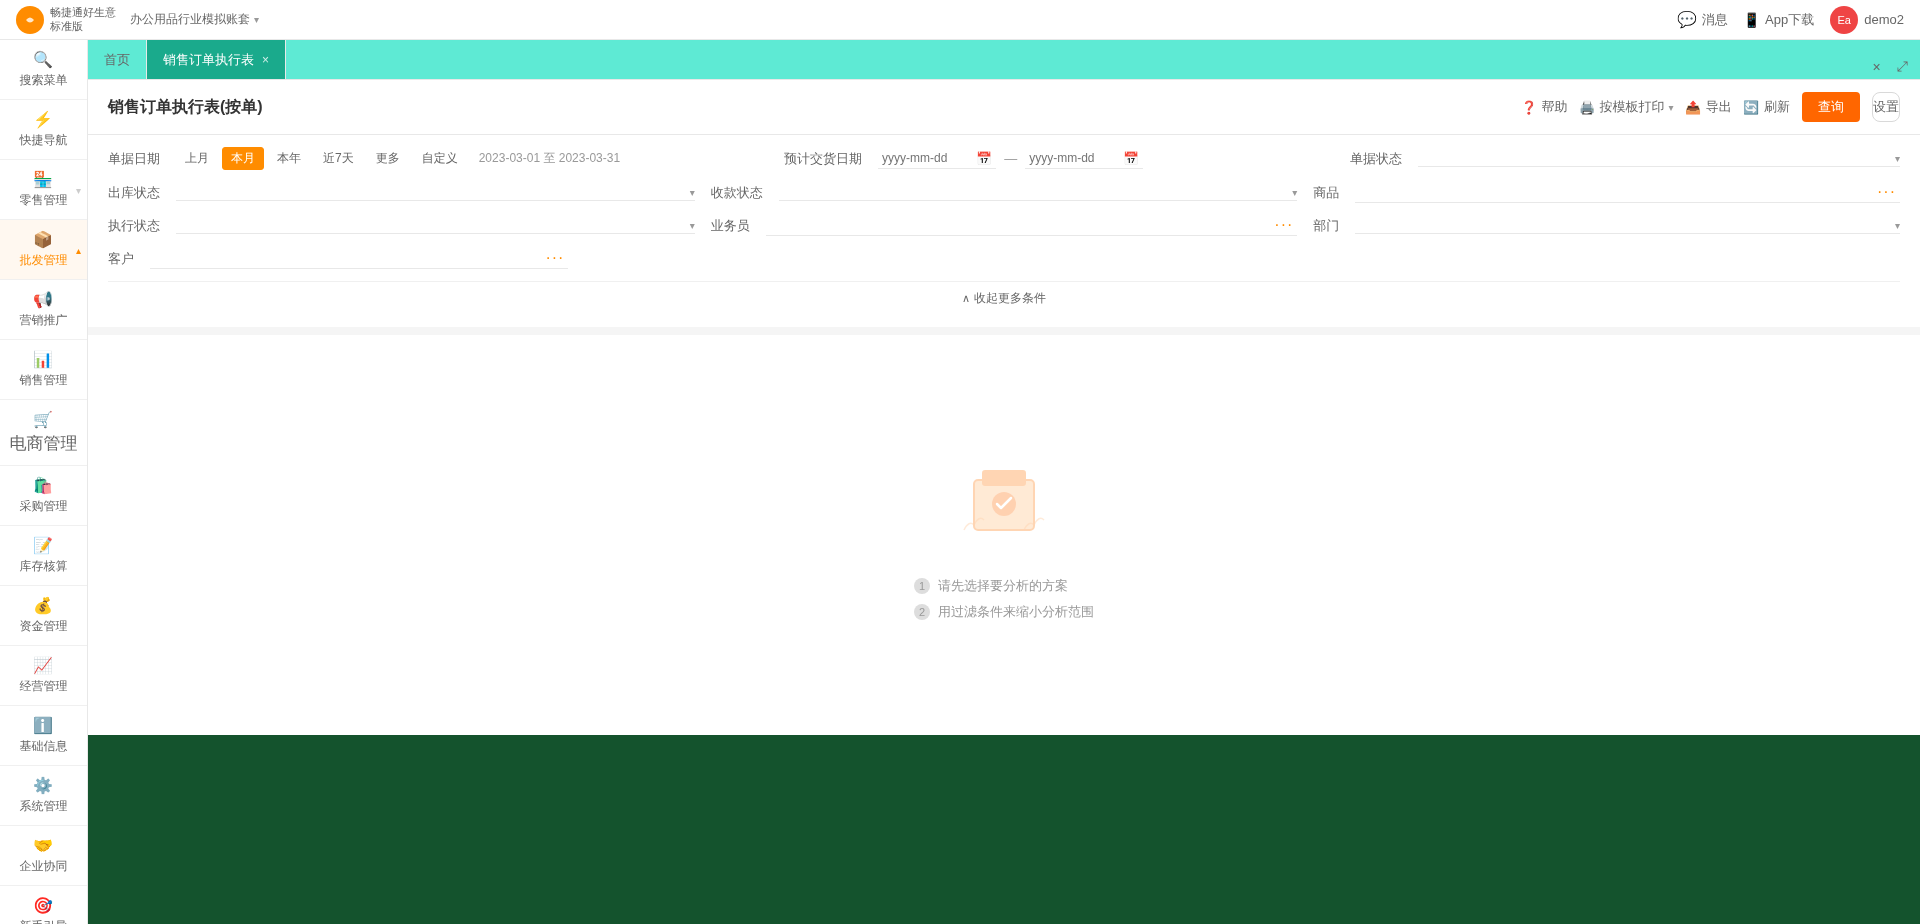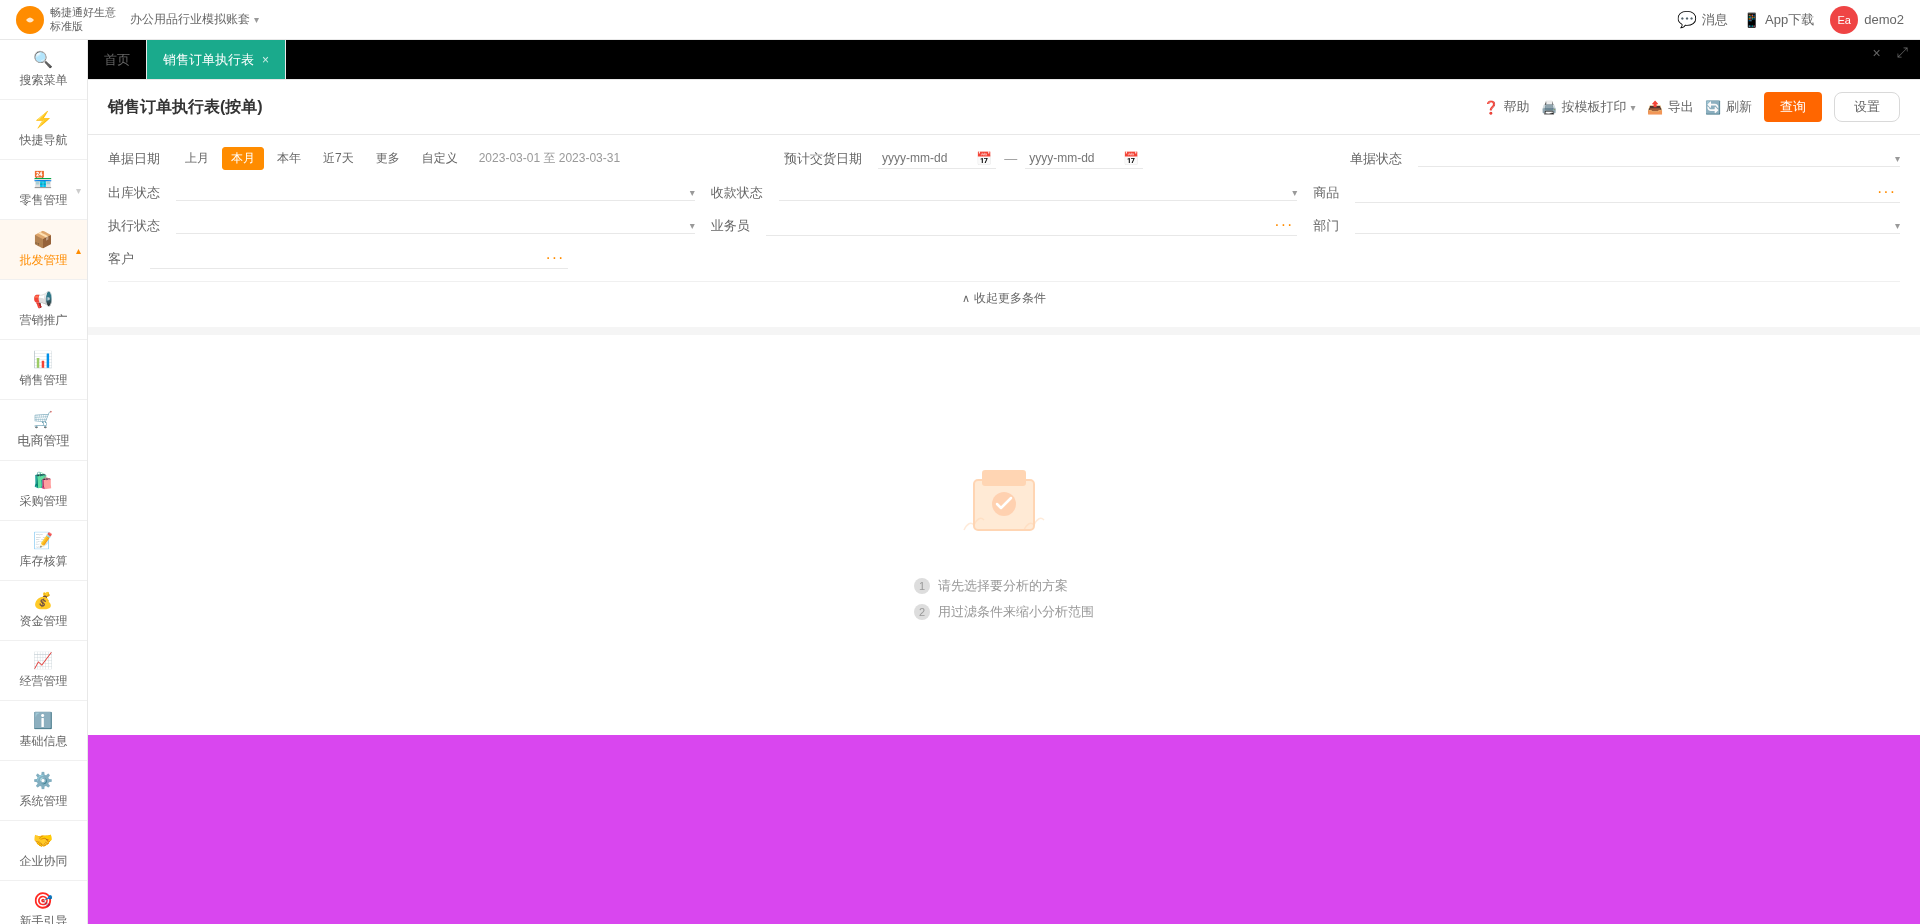--- a/index.html
+++ b/index.html
@@ -117,23 +117,23 @@
     .content-area {
       flex: 1;
       display: flex;
       flex-direction: column;
       overflow: hidden;
     }
 
     
     .tab-bar {
       height: 40px;
-      background: #000000;
-      display: flex;
-      align-items: flex-start;
+      background: #5eead4;
+      display: flex;
+      align-items: flex-end;
       border-bottom: 1px solid #e8e8e8;
       flex-shrink: 0;
     }
     .tab-item {
       height: 100%;
       display: flex;
       align-items: center;
       padding: 0 16px;
       cursor: pointer;
       font-size: 13px;
@@ -161,21 +161,21 @@
       cursor: pointer;
       color: #666;
       font-size: 14px;
       padding: 4px;
     }
 
     
     .page-content {
       flex: 1;
       overflow-y: auto;
-      background: #d946ef;
+      background: #14532d;
       padding: 0;
     }
 
     .page-header {
       background: #fff;
       padding: 12px 20px 0;
       display: flex;
       align-items: center;
       justify-content: space-between;
       border-bottom: 1px solid #e8e8e8;
@@ -206,21 +206,21 @@
       border: none;
       padding: 6px 16px;
       border-radius: 4px;
       cursor: pointer;
       font-size: 13px;
     }
     .page-header-actions .secondary-btn {
       background: #fff;
       color: #666;
       border: 1px solid #d9d9d9;
-      padding: 5px 19px;
+      padding: 5px 0;
       border-radius: 8px;
       cursor: pointer;
       font-size: 13px;
     }
 
     
     .filter-panel {
       display: flex;
       background: #fff;
     }
@@ -503,21 +503,21 @@
     <div class="sidebar-item">
       <span class="s-icon">📢</span>
       <span style="font-size:12px;">营销推广</span>
     </div>
     <div class="sidebar-item">
       <span class="s-icon">📊</span>
       <span style="font-size:12px;">销售管理</span>
     </div>
     <div class="sidebar-item">
       <span class="s-icon">🛒</span>
-      <span style="font-size:13px;">电商管理</span>
+      <span style="font-size:17px;">电商管理</span>
     </div>
     <div class="sidebar-item">
       <span class="s-icon">🛍️</span>
       <span style="font-size:12px;">采购管理</span>
     </div>
     <div class="sidebar-item">
       <span class="s-icon">📝</span>
       <span style="font-size:12px;">库存核算</span>
     </div>
     <div class="sidebar-item">

